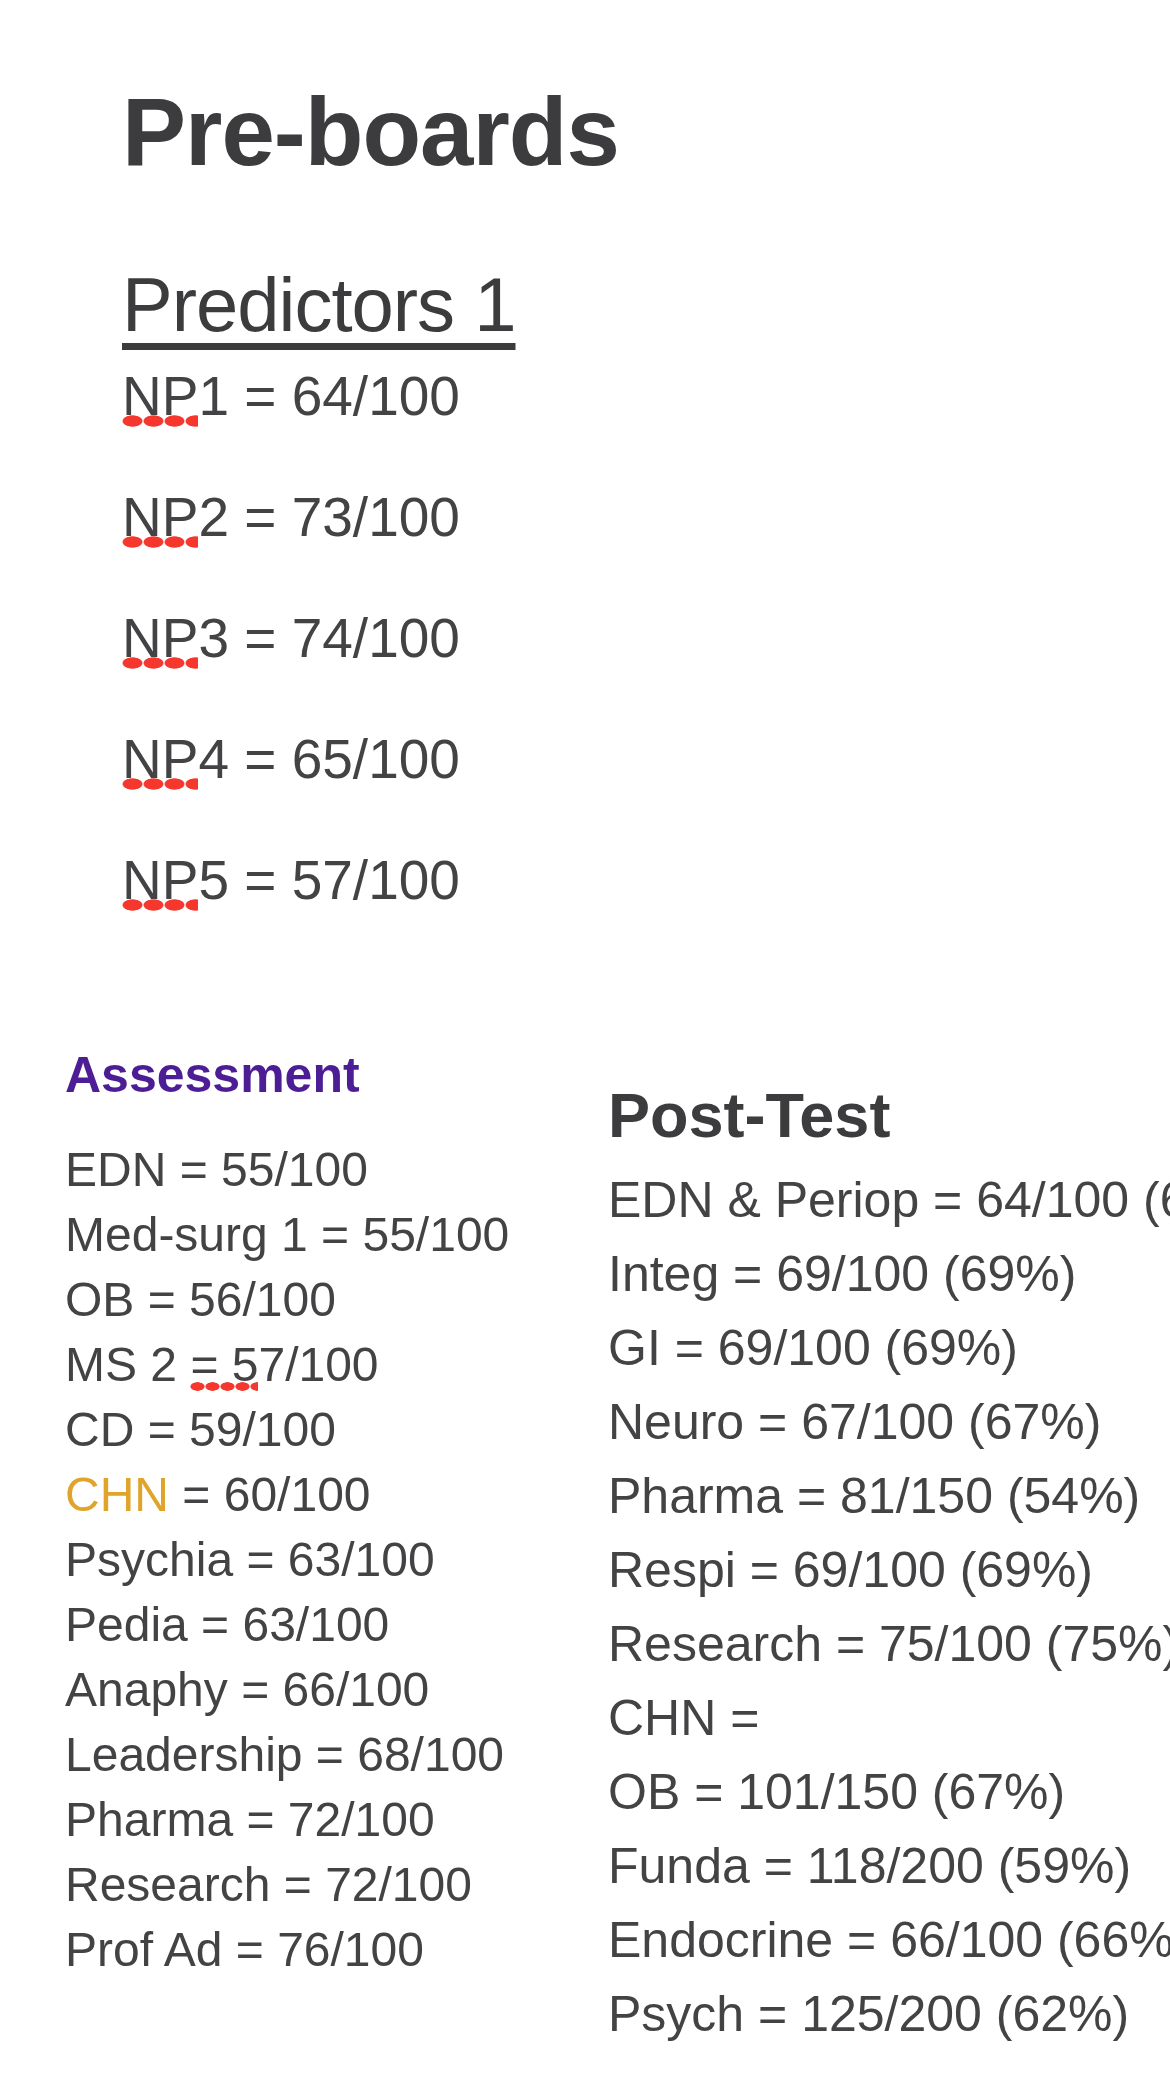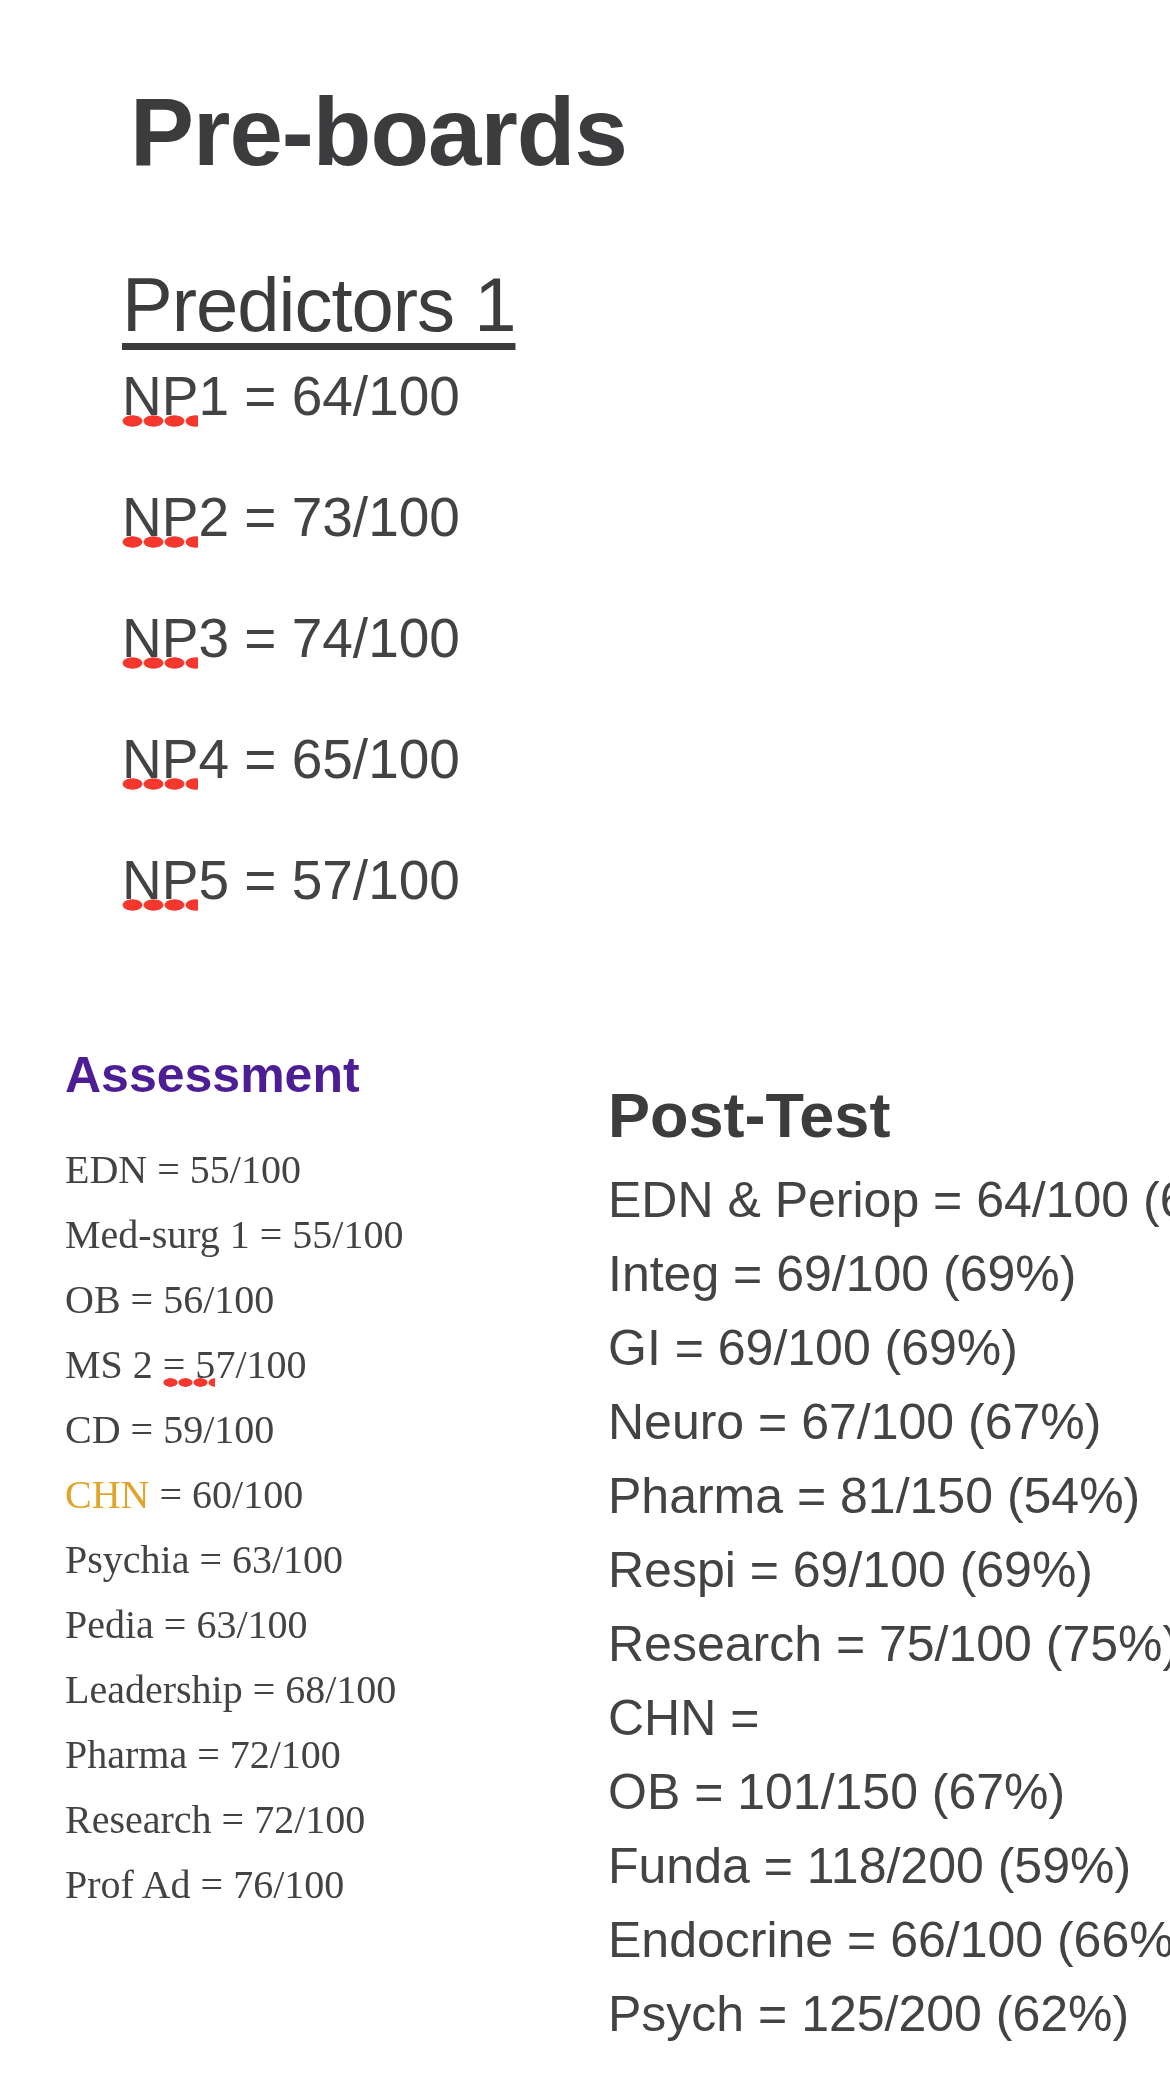--- a/index.html
+++ b/index.html
@@ -9,37 +9,37 @@
     height:2080px;
     background:#ffffff;
     overflow:hidden;
     font-family:"Liberation Sans","DejaVu Sans",sans-serif;
     color:#3e3e40;
   }
   .abs{position:absolute;white-space:nowrap;}
   .note-title{
     left:122px;top:74px;
     font-size:96px;font-weight:700;line-height:1.2;
-    letter-spacing:-1px;color:#3c3c3e;margin-left:8px;
+    letter-spacing:-1px;color:#3c3c3e;
   }
   .predictors-heading{
     left:122px;top:259px;
     font-size:76px;font-weight:400;line-height:1.2;
     letter-spacing:-1px;color:#3c3c3e;
     text-decoration:underline;
     text-decoration-thickness:7px;
     text-underline-offset:12px;
   }
   .np-list{left:122px;top:336px;font-size:55px;color:#434345;}
   .np-list .row{height:121px;line-height:121px;}
   .col-left-heading{
     left:65px;top:1045px;
     font-size:50px;font-weight:700;line-height:1.2;color:#4c1d95;
   }
-  .col-left-rows{left:65px;top:1137px;font-size:40px;color:#434345;font-family:Liberation Serif, serif;}
+  .col-left-rows{left:65px;top:1137px;font-size:48px;color:#434345;}
   .col-left-rows .row{height:65px;line-height:65px;}
   .col-right-heading{
     left:608px;top:1078px;
     font-size:63px;font-weight:700;line-height:1.2;color:#3c3c3e;
   }
   .col-right-rows{left:608px;top:1163px;font-size:50px;color:#434345;}
   .col-right-rows .row{height:74px;line-height:74px;}
   
   .mark{
     background-image:radial-gradient(closest-side,#f5372d 88%,rgba(245,55,45,0) 100%);
@@ -71,20 +71,21 @@
 
   <div class="abs col-left-rows">
       <div class="row"><span>EDN = 55/100</span></div>
       <div class="row"><span>Med-surg 1 = 55/100</span></div>
       <div class="row"><span>OB = 56/100</span></div>
       <div class="row"><span>MS 2 </span><span class="mark">= 5</span><span>7/100</span></div>
       <div class="row"><span>CD = 59/100</span></div>
       <div class="row"><span class="colored">CHN</span><span> = 60/100</span></div>
       <div class="row"><span>Psychia = 63/100</span></div>
       <div class="row"><span>Pedia = 63/100</span></div>
+      <div class="row"><span>Anaphy = 66/100</span></div>
       <div class="row"><span>Leadership = 68/100</span></div>
       <div class="row"><span>Pharma = 72/100</span></div>
       <div class="row"><span>Research = 72/100</span></div>
       <div class="row"><span>Prof Ad = 76/100</span></div>
     </div>
 
   <div class="abs col-right-heading">Post-Test</div>
 
   <div class="abs col-right-rows">
       <div class="row"><span>EDN &amp; Periop = 64/100 (64</span></div>

